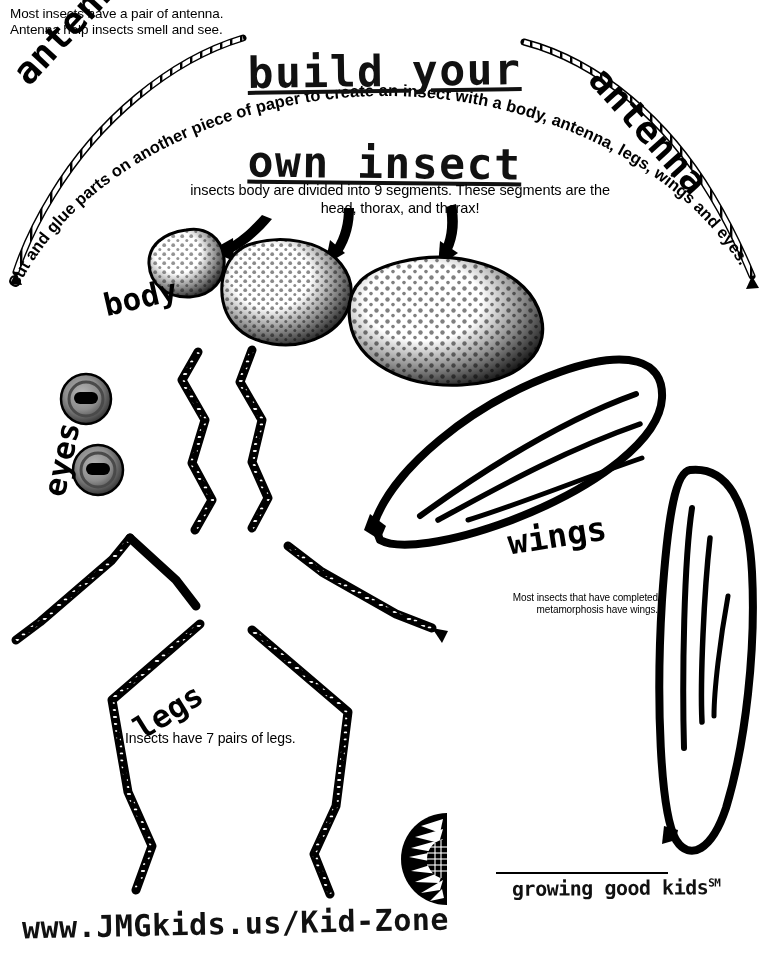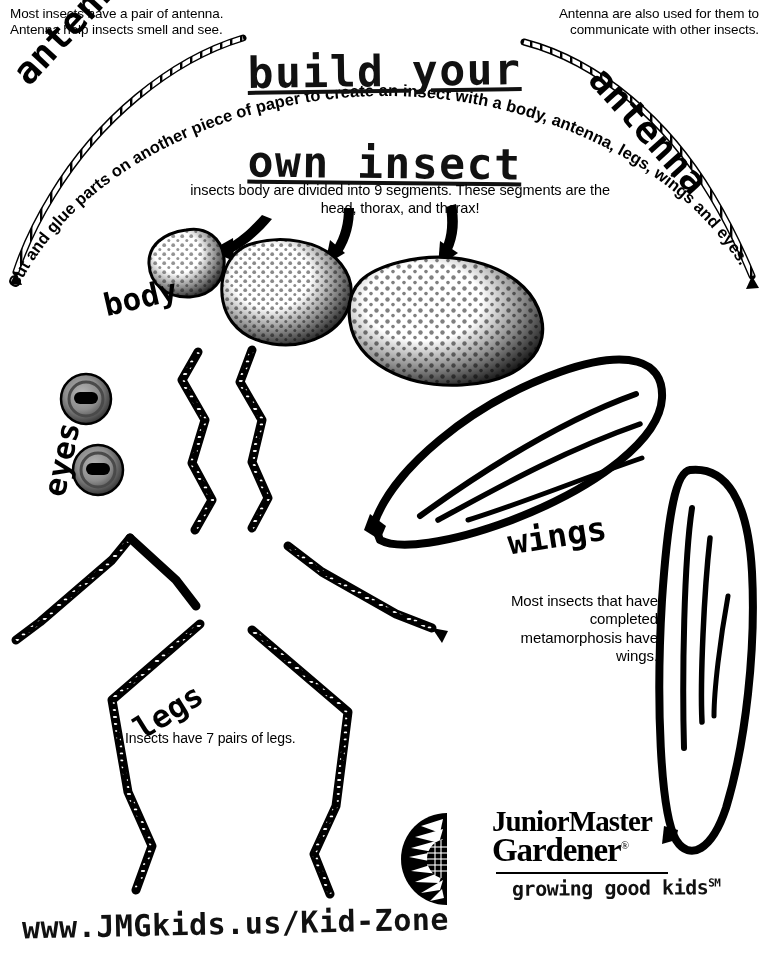--- a/index.html
+++ b/index.html
@@ -43,21 +43,21 @@
   }
   #note-antenna-right {
     left: 540px; top: 6px;
     width: 219px;
     text-align: right;
   }
   #note-wings {
     left: 500px; top: 592px;
     width: 158px;
     text-align: right;
-    font-size: 15px;
+    font-size: 10px;
   }
   #note-body-segments {
     left: 182px; top: 182px;
     width: 436px;
     text-align: center;
     font-size: 14.5px;
   }
   #note-body-segments b { font-weight: normal; }
   #note-legs {
     left: 125px; top: 730px;
@@ -370,39 +370,34 @@
     </text>
   </svg>
 
   <div class="txt hand" id="title">
     <span class="l1">build your</span>
     <span class="l2">own insect</span>
   </div>
 
   <div class="txt note" id="note-antenna-left">Most insects have a pair of antenna. Antenna help insects smell and see.</div>
 
-  <div class="txt note" id="note-antenna-right">Antenna are also used for them to communicate with other insects.</div>
 
   <div class="txt note" id="note-body-segments"><span>insects body are divided into 9 segments. These segments are the </span><b>head</b><span>, </span><b>thorax</b><span>, and </span><b>thorax</b><span>!</span></div>
 
   <div class="txt note" id="note-wings">Most insects that have completed metamorphosis have wings.</div>
 
   <div class="txt note" id="note-legs">Insects have 7 pairs of legs.</div>
 
   <div class="label" id="label-antenna-left">antenna</div>
   <div class="label" id="label-antenna-right">antenna</div>
   <div class="label" id="label-body">body</div>
   <div class="label" id="label-eyes">eyes</div>
   <div class="label" id="label-wings">wings</div>
   <div class="label" id="label-legs">legs</div>
 
   <div id="jmg-logo">
-    <div id="jmg-wordmark">
-      <div class="jmg-line" id="jmg-l1">JuniorMaster</div>
-      <div class="jmg-line" id="jmg-l2"><span>Gardener</span><span id="jmg-reg">®</span></div>
-    </div>
     <div id="jmg-rule"></div>
     <div id="jmg-tagline" class="hand"><span>growing good kids</span><span id="jmg-sm">SM</span></div>
   </div>
 
   <div class="txt hand" id="url">www.JMGkids.us/Kid-Zone</div>
 
 </div>
 
 </body></html>

